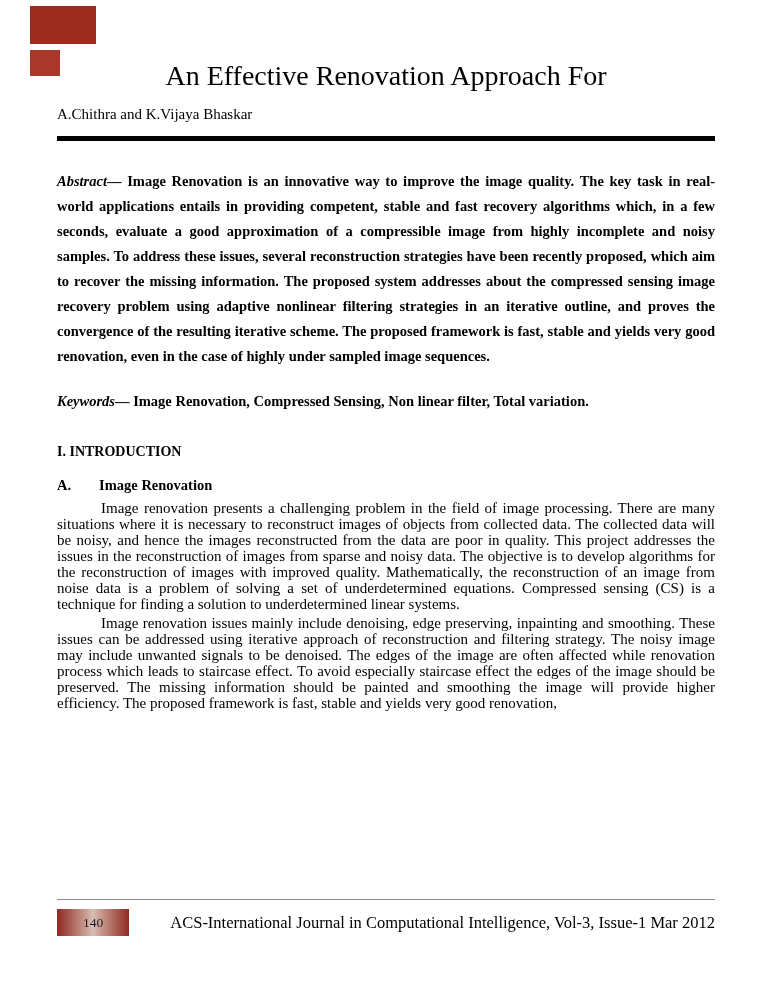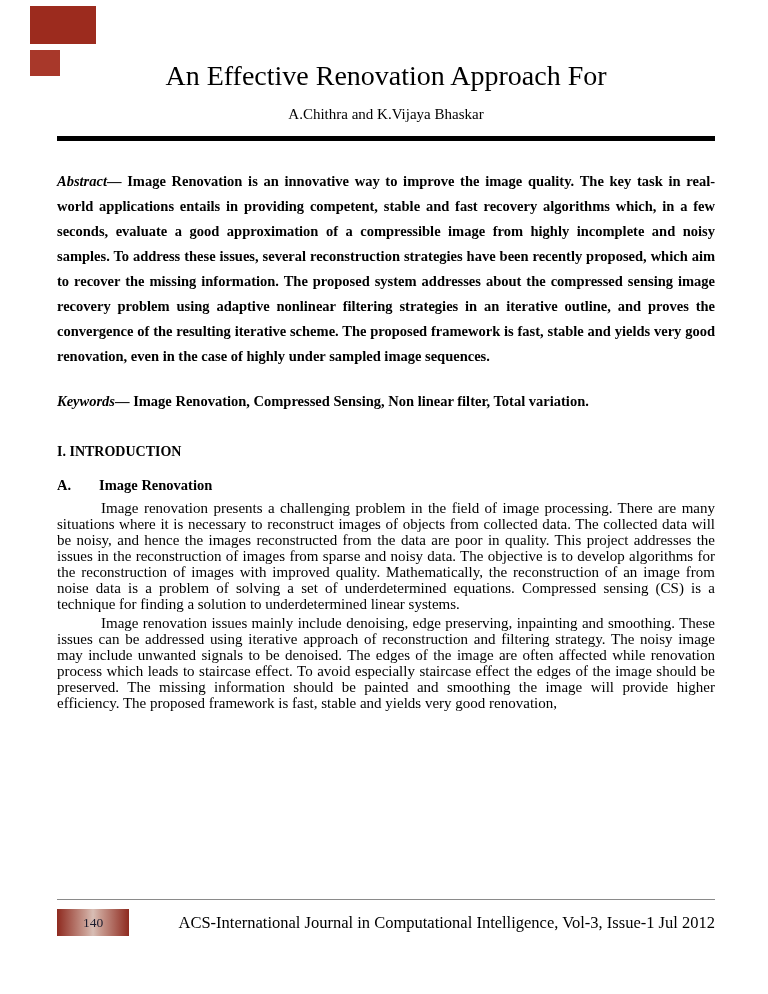--- a/index.html
+++ b/index.html
@@ -16,21 +16,21 @@
   .logo-a { left: 30px; top: 6px; width: 66px; height: 38px; }
   .logo-b { left: 30px; top: 50px; width: 30px; height: 26px; background: #a8382a; }
 
   .content { position: absolute; left: 57px; right: 53px; top: 0; }
 
   .title {
     margin: 58px 0 0;
     font-size: 28px; font-weight: normal;
     line-height: 35px; text-align: center;
   }
-  .authors { margin-top: 13px; text-align: center; font-size: 15px; }
+  .authors { margin-top: 13px; text-align: left; font-size: 15px; }
   .affiliation { margin-top: 15px; text-align: center; font-size: 12.5px; line-height: 17px; }
   .email-link {
     font-family: "Liberation Mono", "DejaVu Sans Mono", monospace;
     font-size: 11.5px; color: #4662c9; text-decoration: underline;
   }
   .rule { margin-top: 13px; height: 5px; background: #000; }
 
   .abstract {
     margin: 28px 0 0;
     font-size: 14.5px; font-weight: bold;
@@ -94,15 +94,15 @@
   </div>
 
   <p class="body-para">Image renovation presents a challenging problem in the field of image processing. There are many situations where it is necessary to reconstruct images of objects from collected data. The collected data will be noisy, and hence the images reconstructed from the data are poor in quality. This project addresses the issues in the reconstruction of images from sparse and noisy data. The objective is to develop algorithms for the reconstruction of images with improved quality. Mathematically, the reconstruction of an image from noise data is a problem of solving a set of underdetermined equations. Compressed sensing (CS) is a technique for finding a solution to underdetermined linear systems.</p>
   <p class="body-para">Image renovation issues mainly include denoising, edge preserving, inpainting and smoothing. These issues can be addressed using iterative approach of reconstruction and filtering strategy. The noisy image may include unwanted signals to be denoised. The edges of the image are often affected while renovation process which leads to staircase effect. To avoid especially staircase effect the edges of the image should be preserved. The missing information should be painted and smoothing the image will provide higher efficiency.  The proposed framework is fast, stable  and  yields very  good  renovation,</p>
 
 </div>
 
 <div class="footer">
   <div class="footer-row">
     <div class="page-badge">140</div>
-    <div class="journal">ACS-International Journal in Computational Intelligence, Vol-3, Issue-1 Jul 2012</div>
+    <div class="journal">ACS-International Journal in Computational Intelligence, Vol-3, Issue-1 Mar 2012</div>
   </div>
 </div>
 
 </body></html>

